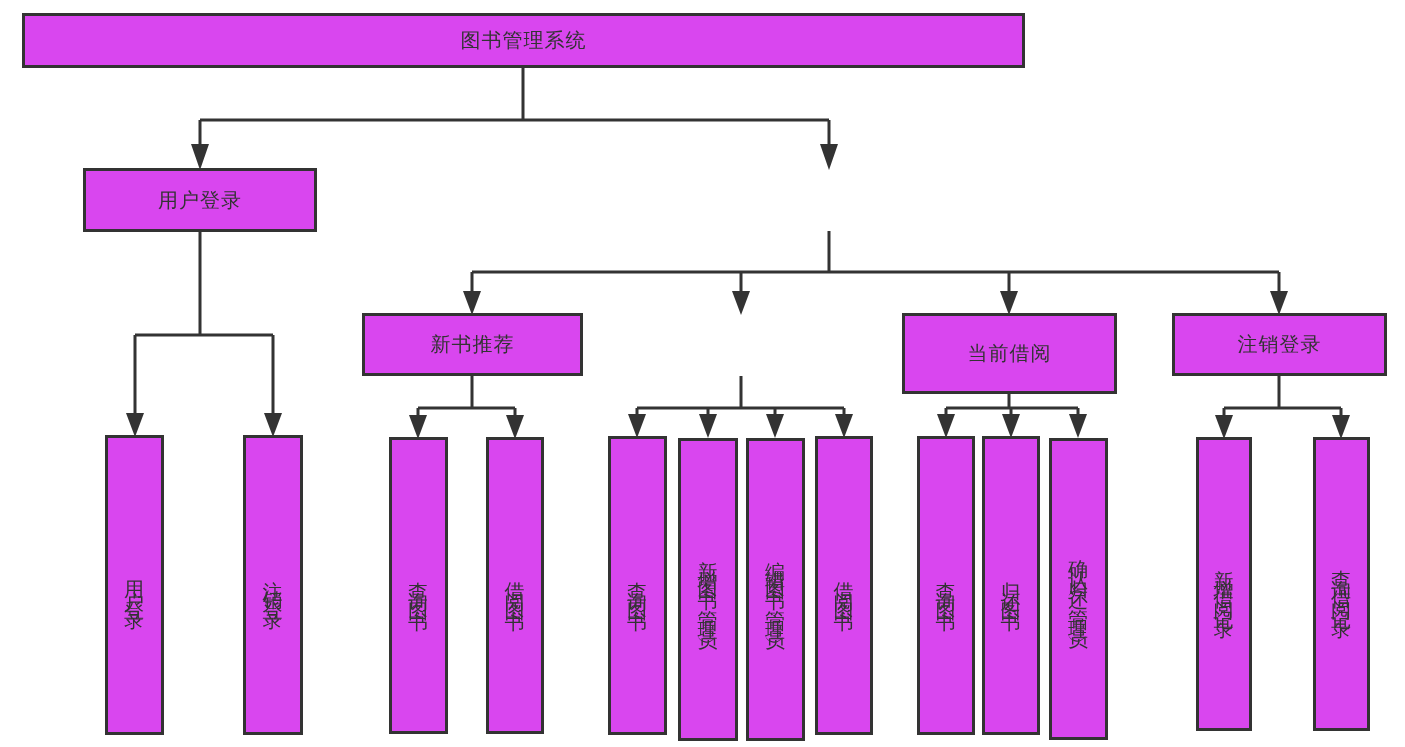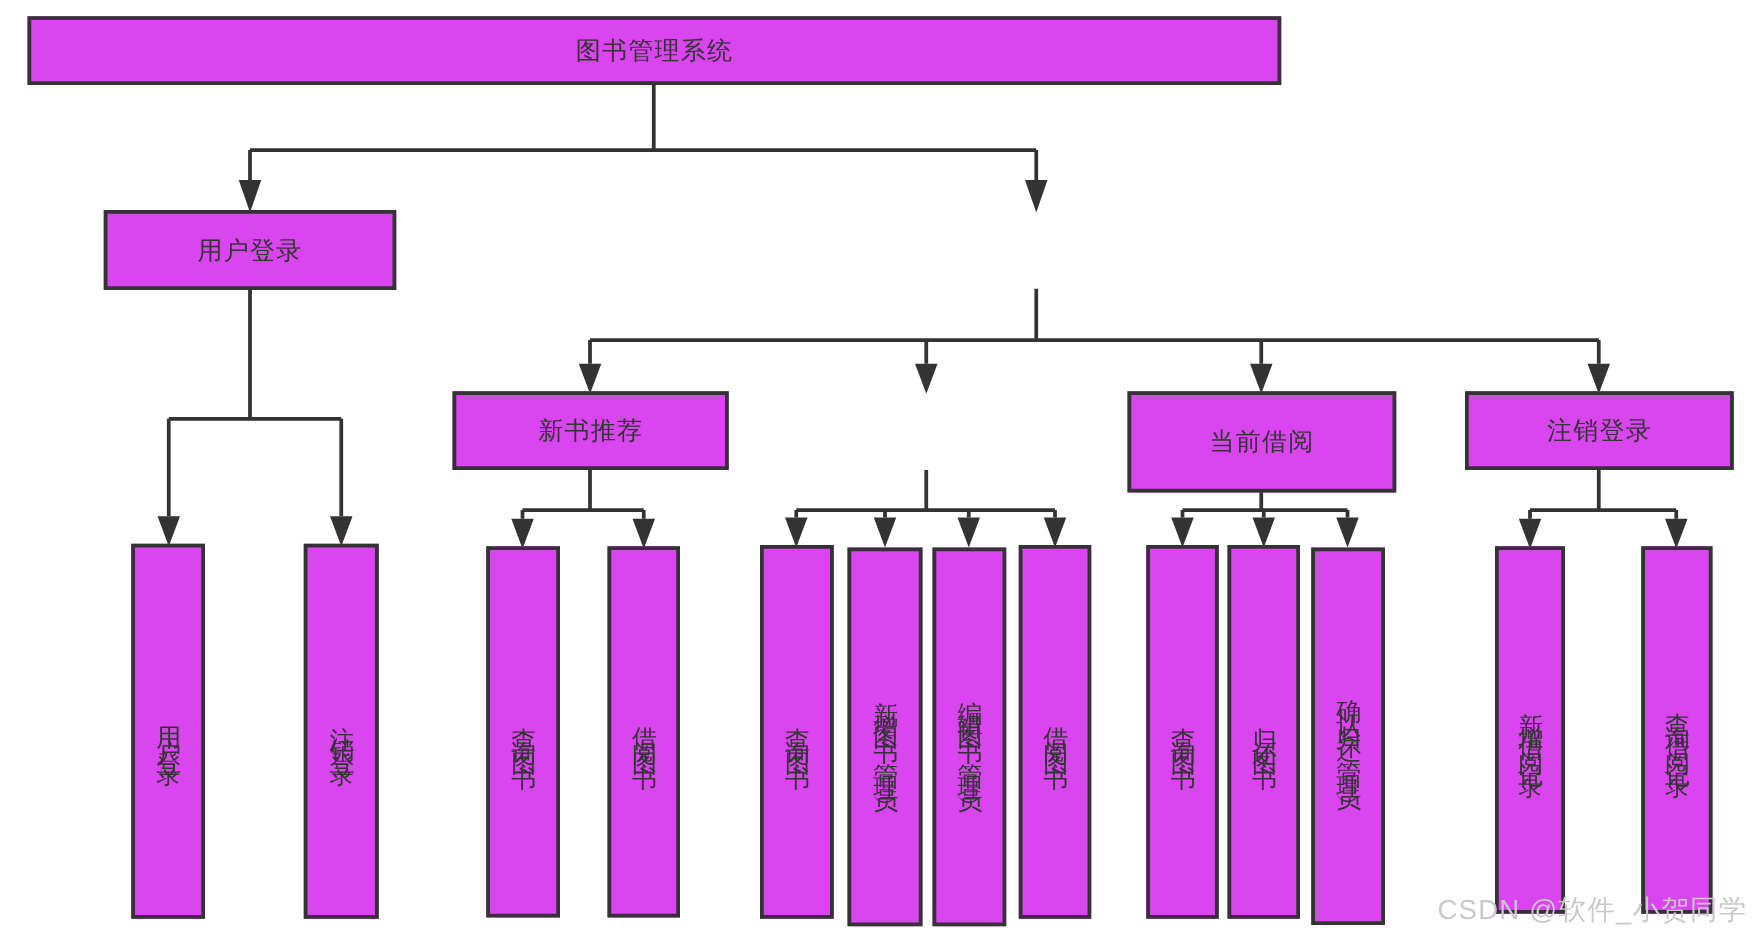--- a/index.html
+++ b/index.html
@@ -134,14 +134,13 @@
   <div class="node v b-g3c3">编辑图书（管理员）</div>
   <div class="node v b-g3c4">借阅图书</div>
 
   <div class="node v b-g4c1">查询图书</div>
   <div class="node v b-g4c2">归还图书</div>
   <div class="node v b-g4c3">确认归还（管理员）</div>
 
   <div class="node v b-g5c1">新增借阅记录</div>
   <div class="node v b-g5c2">查询借阅记录</div>
 
-  <div id="watermark">CSDN @软件_小贺同学</div>
 </div>
 
 </body></html>

